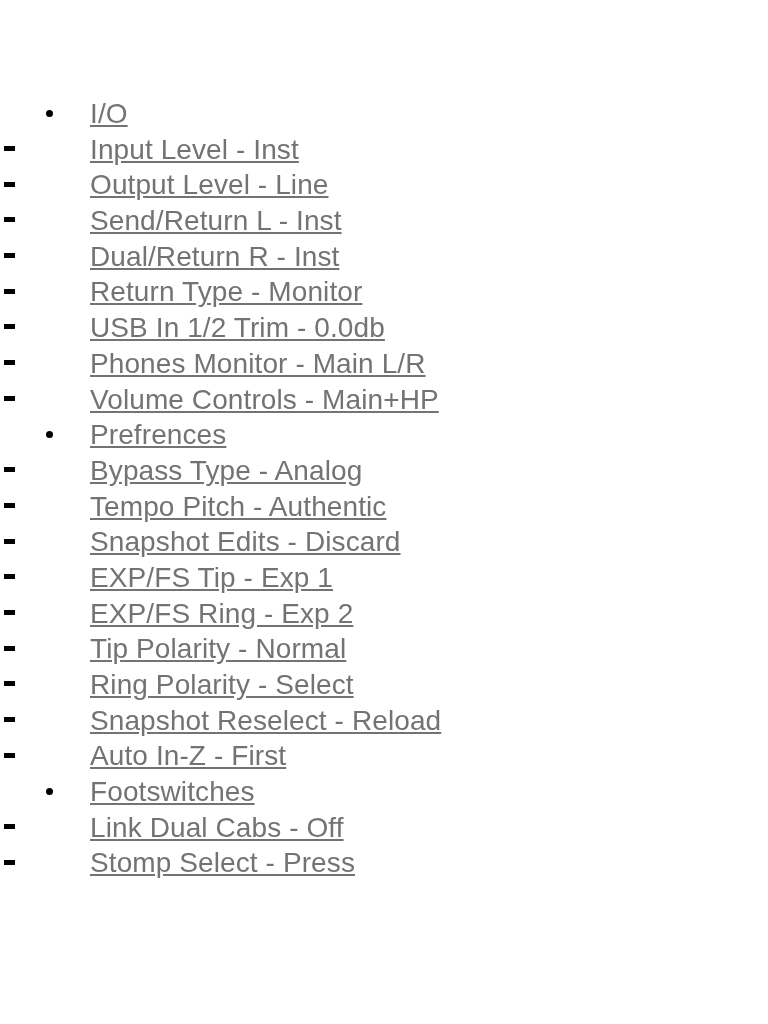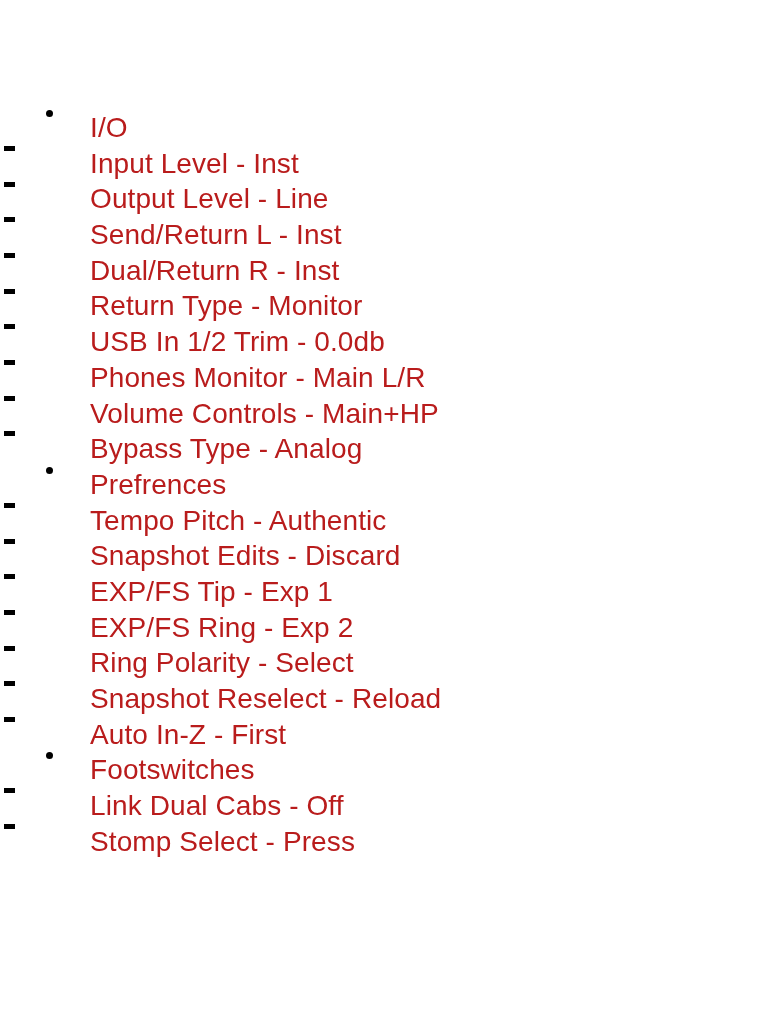--- a/index.html
+++ b/index.html
@@ -80,27 +80,28 @@
     height: 5px;
     background: #000000;
     vertical-align: middle;
     margin-bottom: 4px;
   }
 
   
   .item-text {
     position: absolute;
     left: 90px;
-    top: 14px;
+    top: 0;
     height: 35.7px;
     line-height: 35.7px;
     font-size: 28px;
     font-weight: 400;
     letter-spacing: 0.1px;
-    color: #b91c1c;
+    color: #737373;
+    text-decoration: underline;
   }
 </style>
 </head>
 <body>
 
 <div class="page">
   <ul class="outline">
       <li class="outline-item level-1">
         <span class="marker"><span class="disc"></span></span>
         <span class="item-text">I/O</span>
@@ -130,43 +131,47 @@
         <span class="item-text">USB In 1/2 Trim - 0.0db</span>
       </li>
       <li class="outline-item level-2">
         <span class="marker"><span class="dash"></span></span>
         <span class="item-text">Phones Monitor - Main L/R</span>
       </li>
       <li class="outline-item level-2">
         <span class="marker"><span class="dash"></span></span>
         <span class="item-text">Volume Controls - Main+HP</span>
       </li>
+      <li class="outline-item level-1">
+        <span class="marker"><span class="disc"></span></span>
+        <span class="item-text">Prefrences</span>
+      </li>
       <li class="outline-item level-2">
         <span class="marker"><span class="dash"></span></span>
         <span class="item-text">Bypass Type - Analog</span>
-      </li>
-      <li class="outline-item level-1">
-        <span class="marker"><span class="disc"></span></span>
-        <span class="item-text">Prefrences</span>
       </li>
       <li class="outline-item level-2">
         <span class="marker"><span class="dash"></span></span>
         <span class="item-text">Tempo Pitch - Authentic</span>
       </li>
       <li class="outline-item level-2">
         <span class="marker"><span class="dash"></span></span>
         <span class="item-text">Snapshot Edits - Discard</span>
       </li>
       <li class="outline-item level-2">
         <span class="marker"><span class="dash"></span></span>
         <span class="item-text">EXP/FS Tip - Exp 1</span>
       </li>
       <li class="outline-item level-2">
         <span class="marker"><span class="dash"></span></span>
         <span class="item-text">EXP/FS Ring - Exp 2</span>
+      </li>
+      <li class="outline-item level-2">
+        <span class="marker"><span class="dash"></span></span>
+        <span class="item-text">Tip Polarity - Normal</span>
       </li>
       <li class="outline-item level-2">
         <span class="marker"><span class="dash"></span></span>
         <span class="item-text">Ring Polarity - Select</span>
       </li>
       <li class="outline-item level-2">
         <span class="marker"><span class="dash"></span></span>
         <span class="item-text">Snapshot Reselect - Reload</span>
       </li>
       <li class="outline-item level-2">

